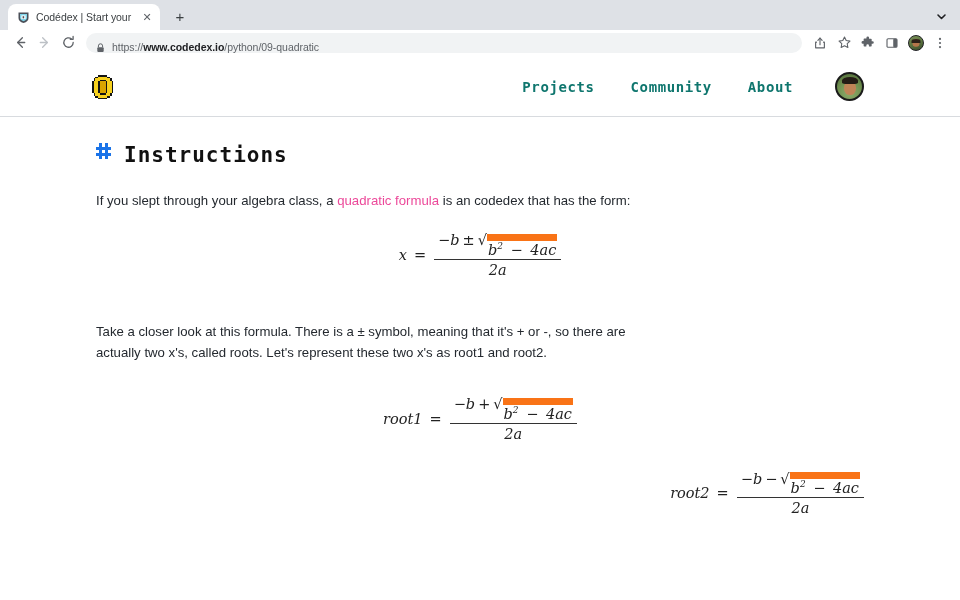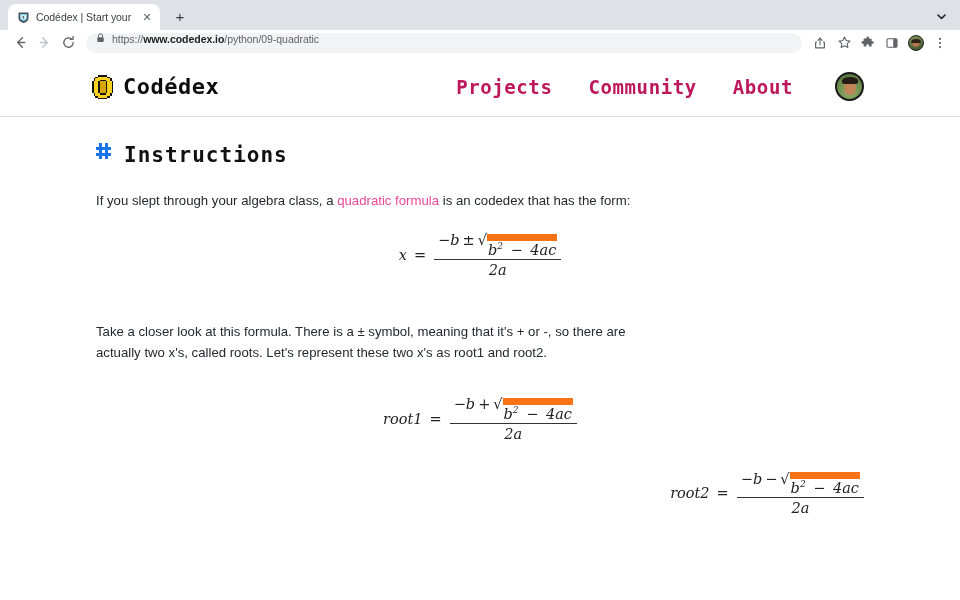--- a/index.html
+++ b/index.html
@@ -65,21 +65,21 @@
   }
   .navbtn {
     width: 24px; height: 24px;
     display: flex; align-items: center; justify-content: center;
     color: #5f6368; flex: 0 0 24px;
   }
   .navbtn.disabled { color: #bdc1c6; }
   .omnibox {
     flex: 1 1 auto; height: 20px;
     background: #f1f3f4; border-radius: 10px;
-    display: flex; align-items: flex-start;
+    display: flex; align-items: flex-end;
     padding: 0 10px; gap: 7px;
     margin-left: 6px; margin-right: 6px;
   }
   .lock { color: #5f6368; display: flex; align-items: center; }
   .url { font-size: 10.5px; color: #5f6368; white-space: nowrap; letter-spacing: -0.05px;}
   .url .host { color: #202124; font-weight: bold; }
   .tb-icons { display: flex; align-items: center; gap: 0px; }
   .tbicon {
     width: 24px; height: 24px;
     display: flex; align-items: center; justify-content: center;
@@ -123,22 +123,22 @@
     font-family: "DejaVu Sans Mono", monospace;
     font-size: 22px; font-weight: bold;
     color: #0d0d0d; letter-spacing: 0.5px;
   }
   .nav {
     margin-left: auto;
     display: flex; align-items: center; gap: 36px;
   }
   .nav a {
     font-family: "DejaVu Sans Mono", monospace;
-    font-size: 19px; font-weight: bold;
-    color: #be185d; text-decoration: none;
+    font-size: 14px; font-weight: bold;
+    color: #0f766e; text-decoration: none;
     letter-spacing: 0.6px;
   }
   .user-avatar {
     width: 29px; height: 29px; border-radius: 50%;
     border: 2px solid #1a1a1a;
     background: radial-gradient(circle at 50% 75%, #8fae6d 0%, #6f8f4f 55%, #4a6434 100%);
     position: relative; overflow: hidden;
     margin-left: 6px;
   }
   .user-avatar .face {
@@ -332,21 +332,20 @@
               <rect x="10" y="14" width="2" height="1" fill="#141414"></rect>
             <rect x="4" y="14" width="6" height="1" fill="#f7d11e"></rect>
             <rect x="4" y="15" width="6" height="1" fill="#141414"></rect>
             <rect x="5" y="3" width="4" height="1" fill="#141414"></rect>
             <rect x="4" y="4" width="1" height="8" fill="#141414"></rect>
               <rect x="9" y="4" width="1" height="8" fill="#141414"></rect>
             <rect x="5" y="4" width="4" height="8" fill="#d9a400"></rect>
             <rect x="5" y="12" width="4" height="1" fill="#141414"></rect>
           </svg>
         </span>
-        <span class="brand-name">Codédex</span>
       </div>
       <div class="nav">
         <a href="#">Projects</a>
         <a href="#">Community</a>
         <a href="#">About</a>
         <div class="user-avatar">
           <div class="face"></div>
           <div class="hair"></div>
         </div>
       </div>

